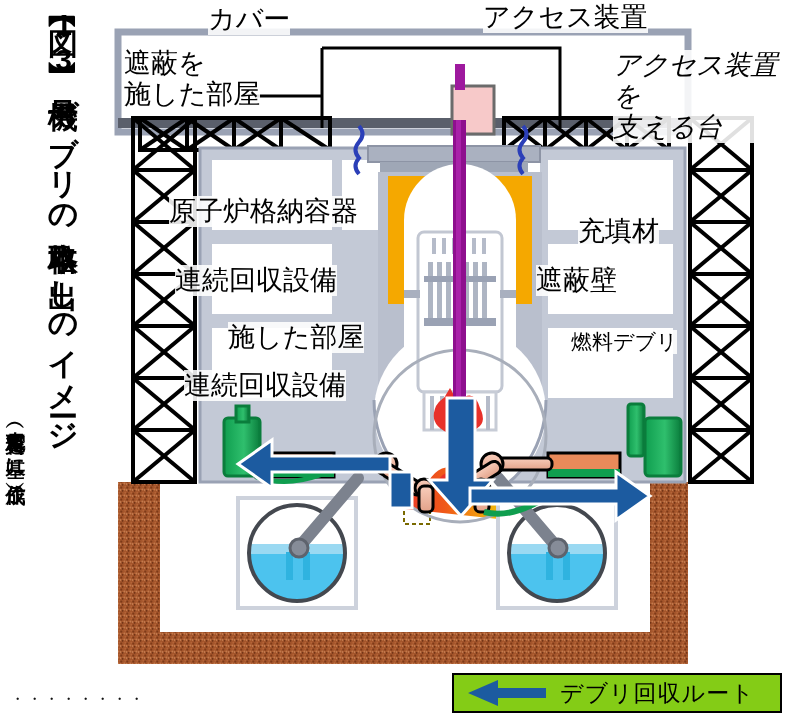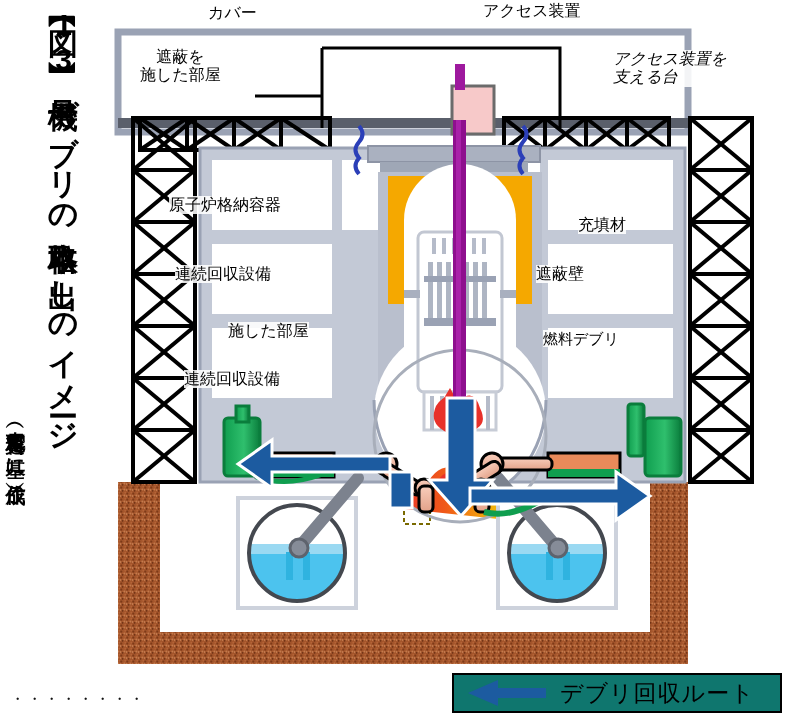--- a/index.html
+++ b/index.html
@@ -16,30 +16,30 @@
     font-weight:700;
     letter-spacing:1px;
     white-space:nowrap;
     line-height:1;
   }
   #title-main{left:48px;top:6px;font-size:30px;height:700px;}
   #title-sub{left:6px;top:415px;font-size:20px;font-weight:700;height:300px;}
   #dots{position:absolute;left:10px;top:690px;font-size:15px;letter-spacing:2px;color:#111;}
 
   
-  .lbl{position:absolute;font-size:16px;font-weight:500;line-height:1.15;
+  .lbl{position:absolute;font-size:27px;font-weight:500;line-height:1.15;
        white-space:pre-line;background:rgba(255,255,255,.88);letter-spacing:0px;}
-  .lbl.big{font-size:15px;}
+  .lbl.big{font-size:21px;margin-left:28px;}
 
   
   #overlay{position:absolute;inset:0;pointer-events:none;}
 
   
   #legend{position:absolute;left:452px;top:673px;width:330px;height:40px;
-          border:2px solid #000;background:#0f766e;display:flex;align-items:center;
+          border:2px solid #000;background:#84cc16;display:flex;align-items:center;
           box-sizing:border-box;}
   #legend .legarrow{margin-left:14px;}
   #legend .legtext{font-size:23px;font-weight:500;margin-left:14px;letter-spacing:1px;}
 </style>
 </head>
 <body>
 
 <div id="stage">
 
   <svg id="scene" width="800" height="723" viewBox="0 0 800 723" style="position:absolute;left:0;top:0;">
@@ -372,21 +372,21 @@
 
       <line x1="252" y1="372" x2="252" y2="412"></line>
 
       <line x1="534" y1="350" x2="468" y2="418"></line>
       <line x1="534" y1="350" x2="440" y2="470"></line>
       <line x1="534" y1="350" x2="492" y2="500"></line>
     </g>
   </svg>
 
   <div class="lbl" style="left:208px;top:4px;">カバー</div>
-  <div class="lbl" style="left:140px;top:48px;text-align:center;">遮蔽を
+  <div class="lbl" style="left:124px;top:48px;">遮蔽を
 施した部屋</div>
   <div class="lbl" style="left:483px;top:2px;">アクセス装置</div>
   <div class="lbl" style="left:613px;top:50px;font-style:italic;">アクセス装置を
 支える台</div>
   <div class="lbl" style="left:169px;top:196px;">原子炉格納容器</div>
   <div class="lbl" style="left:175px;top:265px;">連続回収設備</div>
   <div class="lbl" style="left:578px;top:216px;">充填材</div>
   <div class="lbl" style="left:536px;top:265px;">遮蔽壁</div>
   <div class="lbl" style="left:228px;top:322px;">施した部屋</div>
   <div class="lbl" style="left:184px;top:350px;margin-top:20px;">連続回収設備</div>

